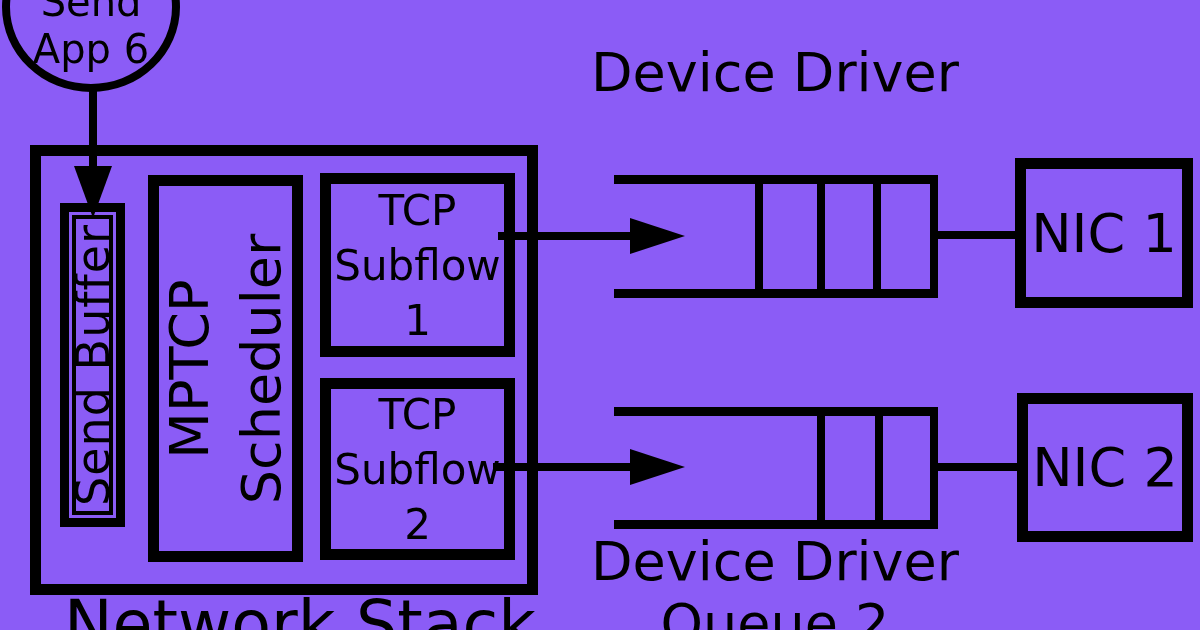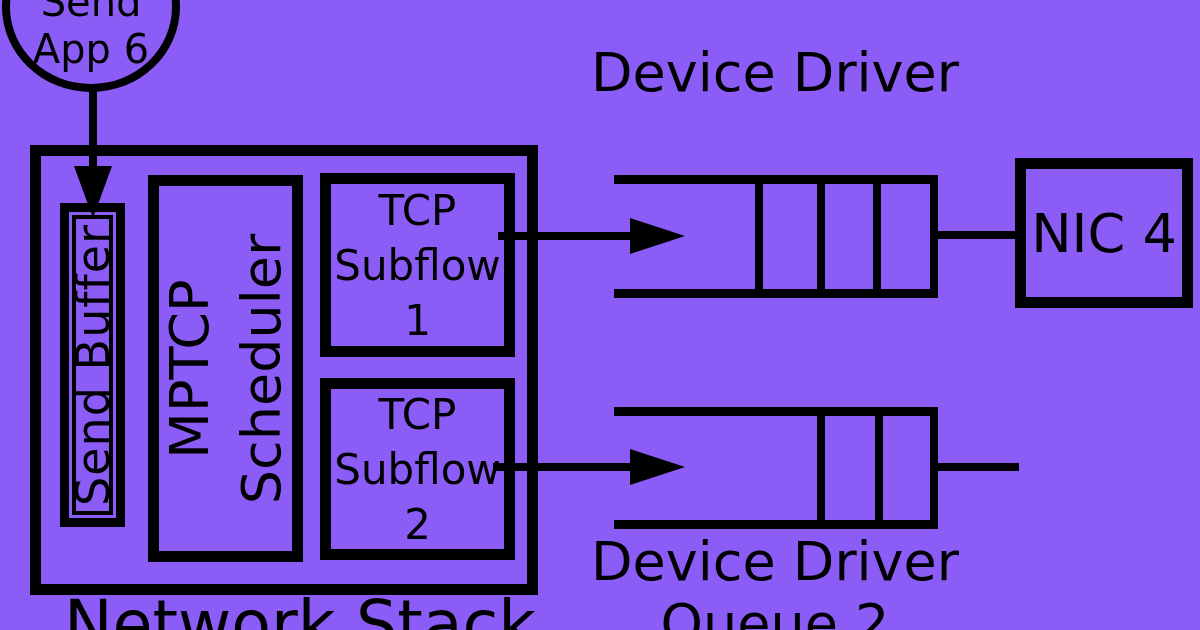--- a/index.html
+++ b/index.html
@@ -105,29 +105,32 @@
   <div class="abs ink" style="left:614px; top:175px; width:324px; height:9px;"></div>
   <div class="abs ink" style="left:614px; top:289px; width:324px; height:9px;"></div>
   <div class="abs ink" style="left:755px; top:175px; width:8px; height:123px;"></div>
   <div class="abs ink" style="left:817px; top:175px; width:8px; height:123px;"></div>
   <div class="abs ink" style="left:873px; top:175px; width:8px; height:123px;"></div>
   <div class="abs ink" style="left:930px; top:175px; width:8px; height:123px;"></div>
 
   <div class="abs ink" style="left:934px; top:231px; width:85px; height:8px;"></div>
 
   <div class="box flexcenter" style="left:1015px; top:158px; width:178px; height:150px; font-size:54px;">
-    <div>NIC 4</div>
+    <div>NIC 1</div>
   </div>
 
   <div class="abs ink" style="left:614px; top:407px; width:324px; height:9px;"></div>
   <div class="abs ink" style="left:614px; top:520px; width:324px; height:9px;"></div>
   <div class="abs ink" style="left:817px; top:407px; width:8px; height:122px;"></div>
   <div class="abs ink" style="left:875px; top:407px; width:8px; height:122px;"></div>
   <div class="abs ink" style="left:930px; top:407px; width:8px; height:122px;"></div>
   <div class="label" style="left:588px; top:531px; width:374px; font-size:54px; line-height:62px;">
     <div>Device Driver</div>
     <div>Queue 2</div>
   </div>
 
   <div class="abs ink" style="left:934px; top:463px; width:85px; height:8px;"></div>
 
+  <div class="box flexcenter" style="left:1017px; top:393px; width:176px; height:149px; font-size:54px;">
+    <div>NIC 2</div>
+  </div>
 
 </div>
 
 </body></html>

